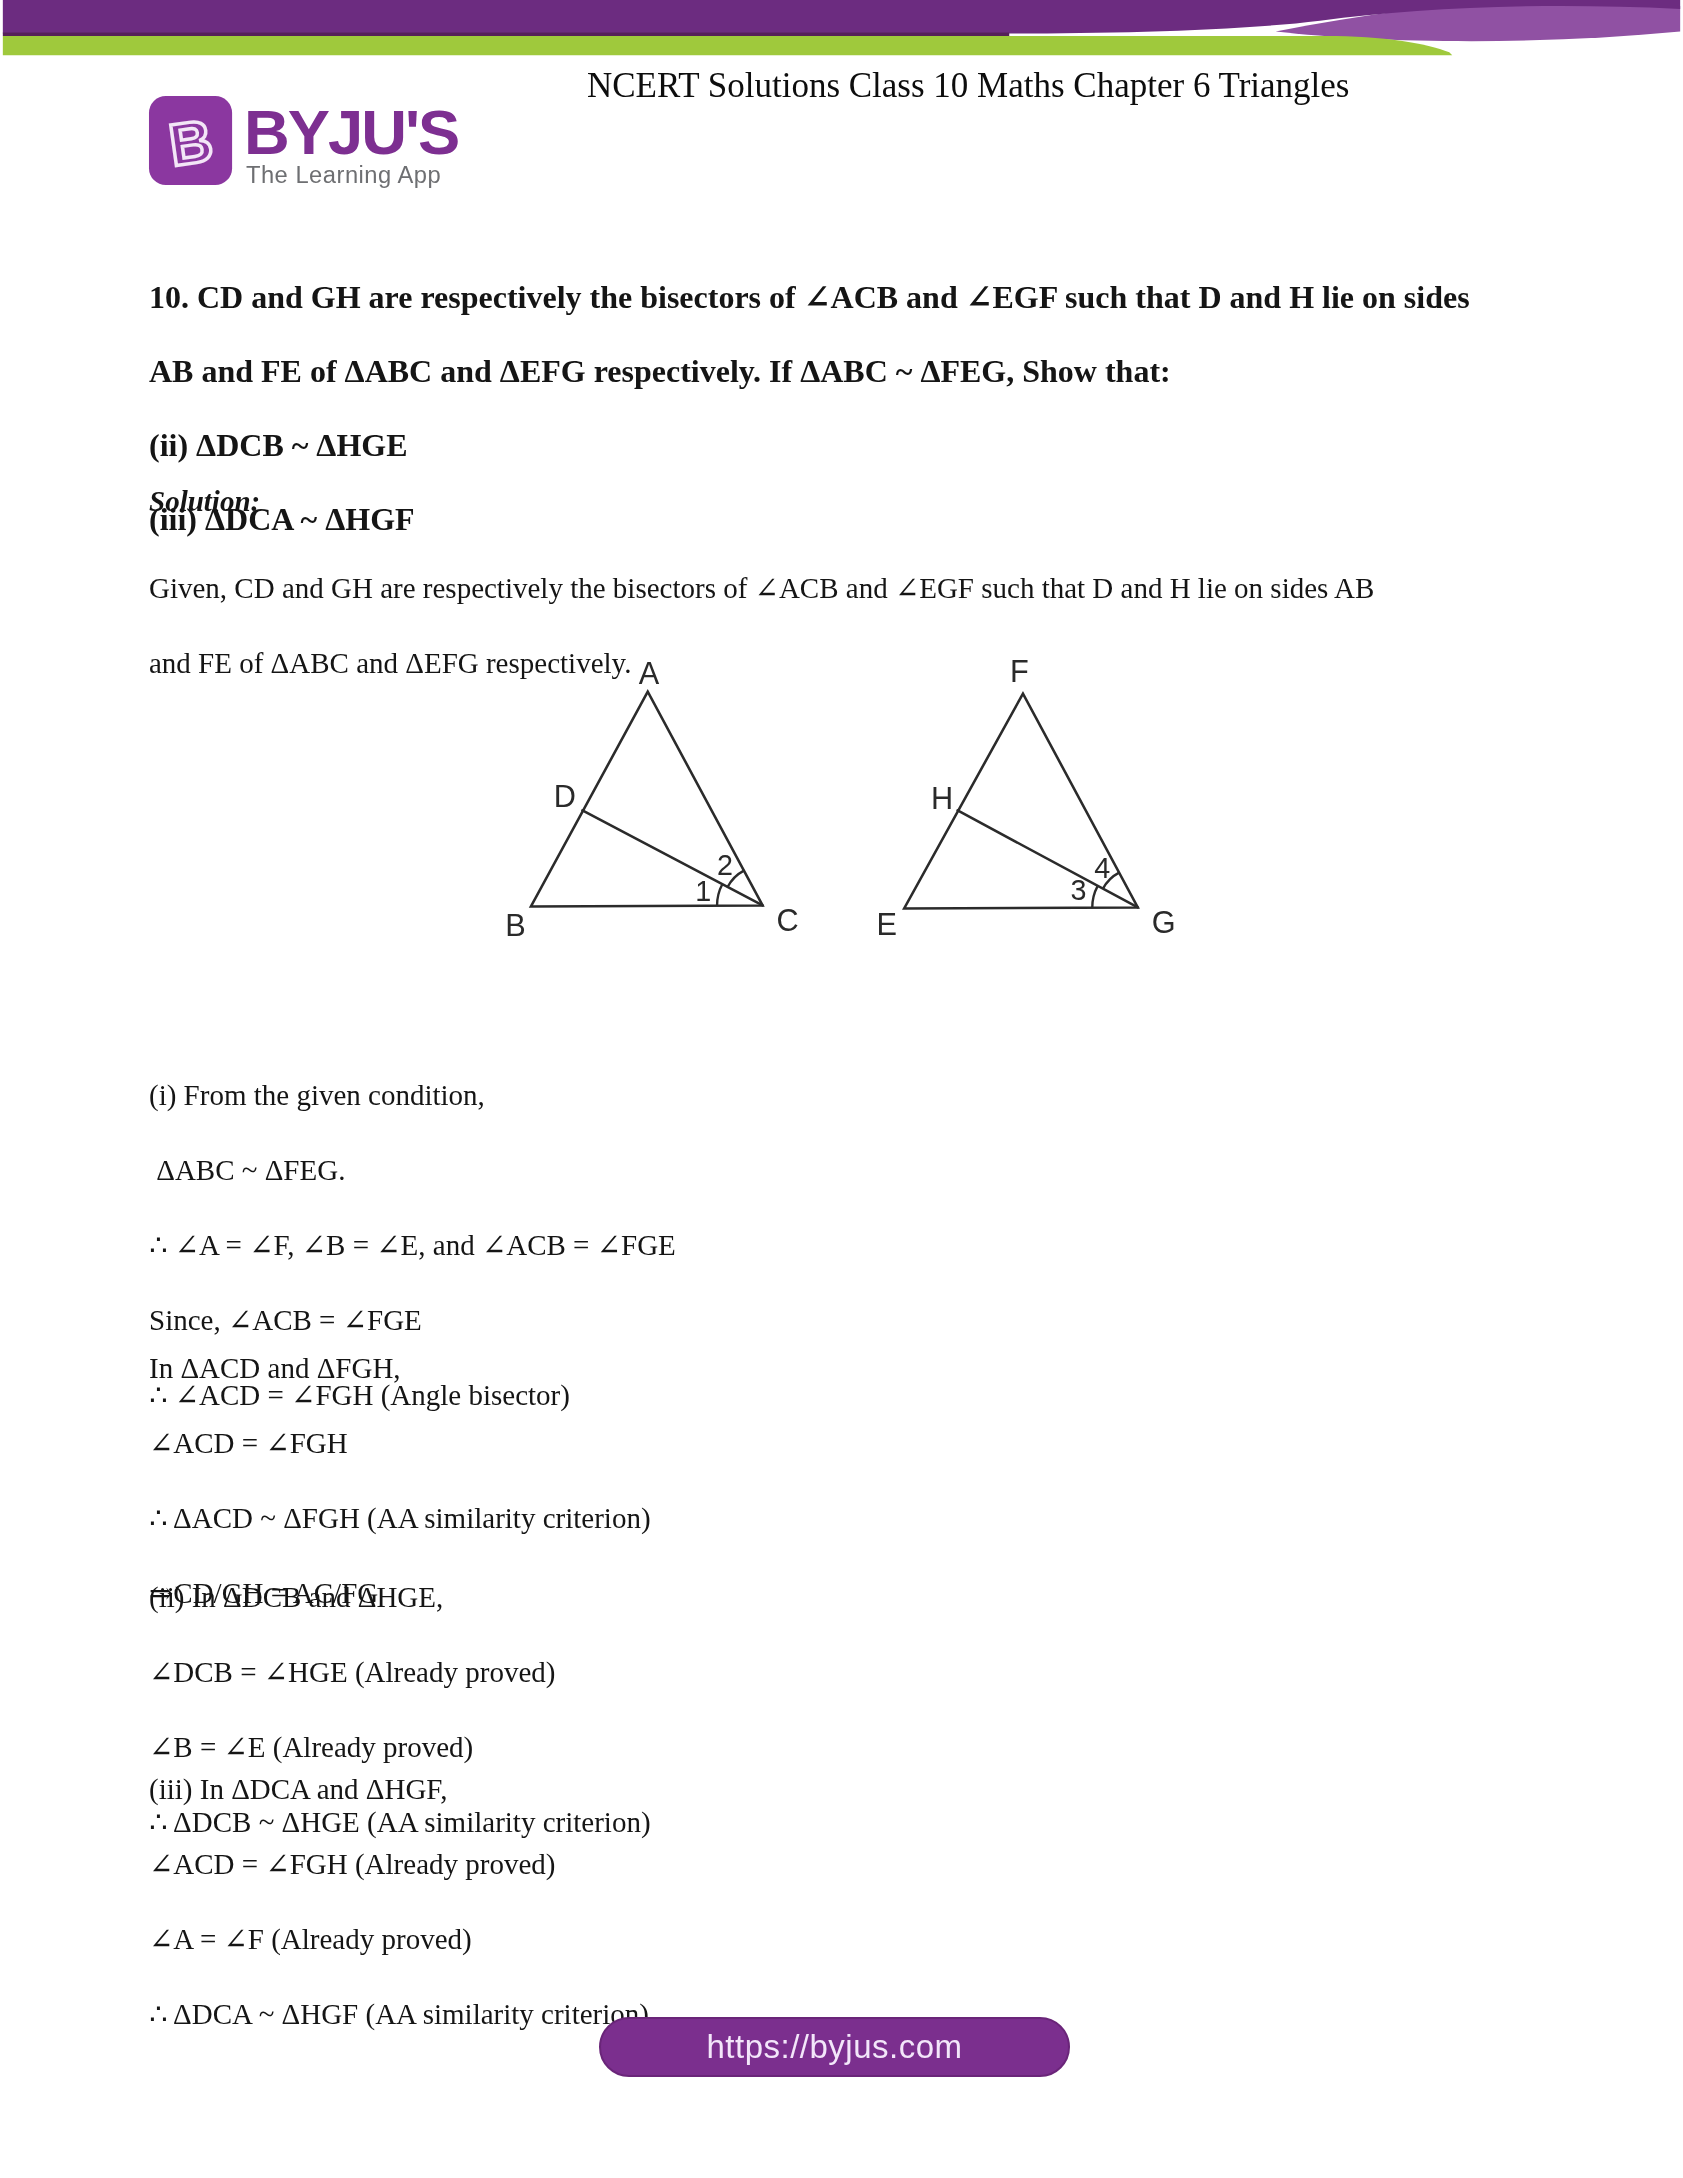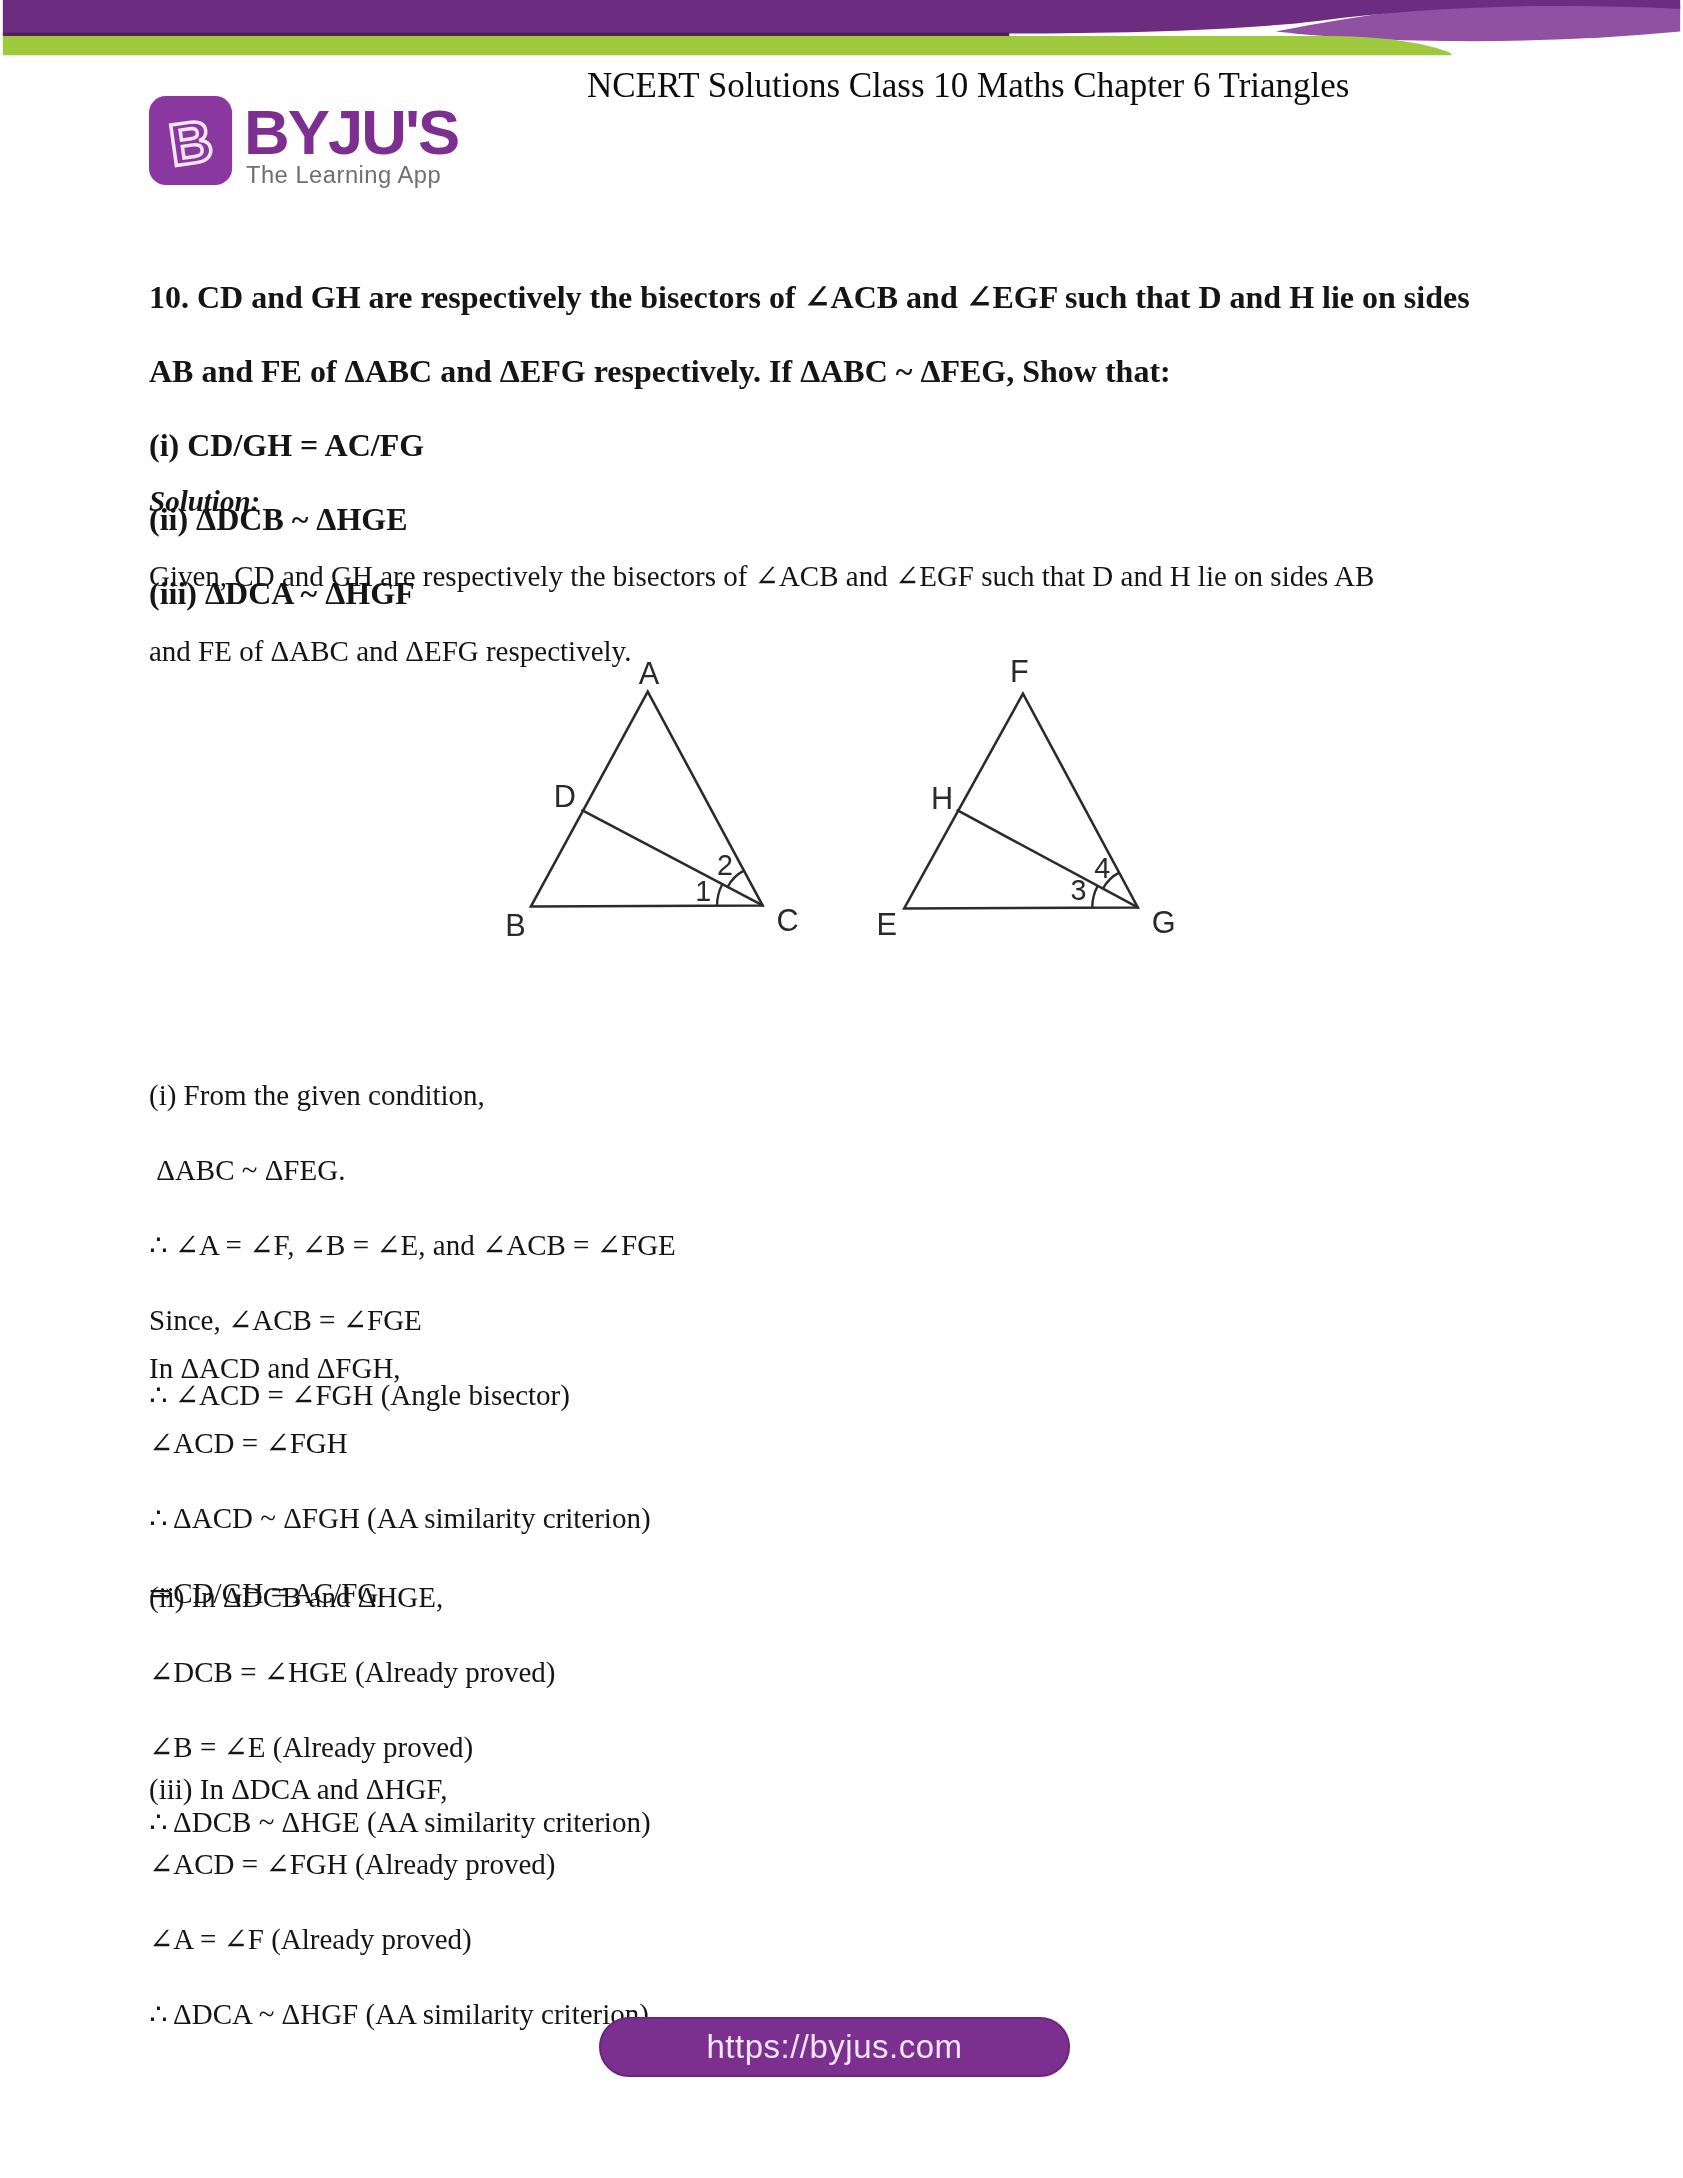--- a/index.html
+++ b/index.html
@@ -14,21 +14,21 @@
   #page-title {
     position:absolute; left:587px; top:66px; width:891px;
     font-size:35px; font-weight:500; color:#0d0d0d; white-space:nowrap;
   }
   
   .tblock { position:absolute; left:149px; white-space:pre; }
   .q-line  { height:38px; line-height:38px; font-size:32px; font-weight:700; }
   .s-line  { height:39px; line-height:39px; font-size:29px; font-weight:400; }
   #question        { top:242px; }
   #solution-head   { top:482px; font-size:29px; font-weight:700; height:39px; line-height:39px;font-style:italic; }
-  #given           { top:521px; }
+  #given           { top:533px; }
   #part1           { top:1040px; }
   #part1b          { top:1313px; }
   #part2           { top:1542px; }
   #part3           { top:1734px; }
   
   #diagram { position:absolute; left:426px; top:644px; width:792px; height:315px; }
   #diagram text {
     font-family:"Liberation Sans","DejaVu Sans",sans-serif;
     fill:#2a2a2a;
   }
@@ -78,21 +78,20 @@
     <text class="badge-b" x="44" y="71" text-anchor="middle" transform="rotate(-8 44 48)">B</text>
     <text class="brand-word" x="98" y="62">BYJU'S</text>
     <text class="brand-tag" x="100" y="91">The Learning App</text>
   </svg>
 
   <div id="page-title">NCERT Solutions Class 10 Maths Chapter 6 Triangles</div>
 
   <div id="question" class="tblock">
     <div class="q-line">10. CD and GH are respectively the bisectors of ∠ACB and ∠EGF such that D and H lie on sides</div>
     <div class="q-line">AB and FE of ΔABC and ΔEFG respectively. If ΔABC ~ ΔFEG, Show that:</div>
-    <div class="q-line">(i) CD/GH = AC/FG</div>
     <div class="q-line">(ii) ΔDCB ~ ΔHGE</div>
     <div class="q-line">(iii) ΔDCA ~ ΔHGF</div>
   </div>
 
   <div id="solution-head" class="tblock">Solution:</div>
   <div id="given" class="tblock">
     <div class="s-line">Given, CD and GH are respectively the bisectors of ∠ACB and ∠EGF such that D and H lie on sides AB</div>
     <div class="s-line">and FE of ΔABC and ΔEFG respectively.</div>
   </div>
 

